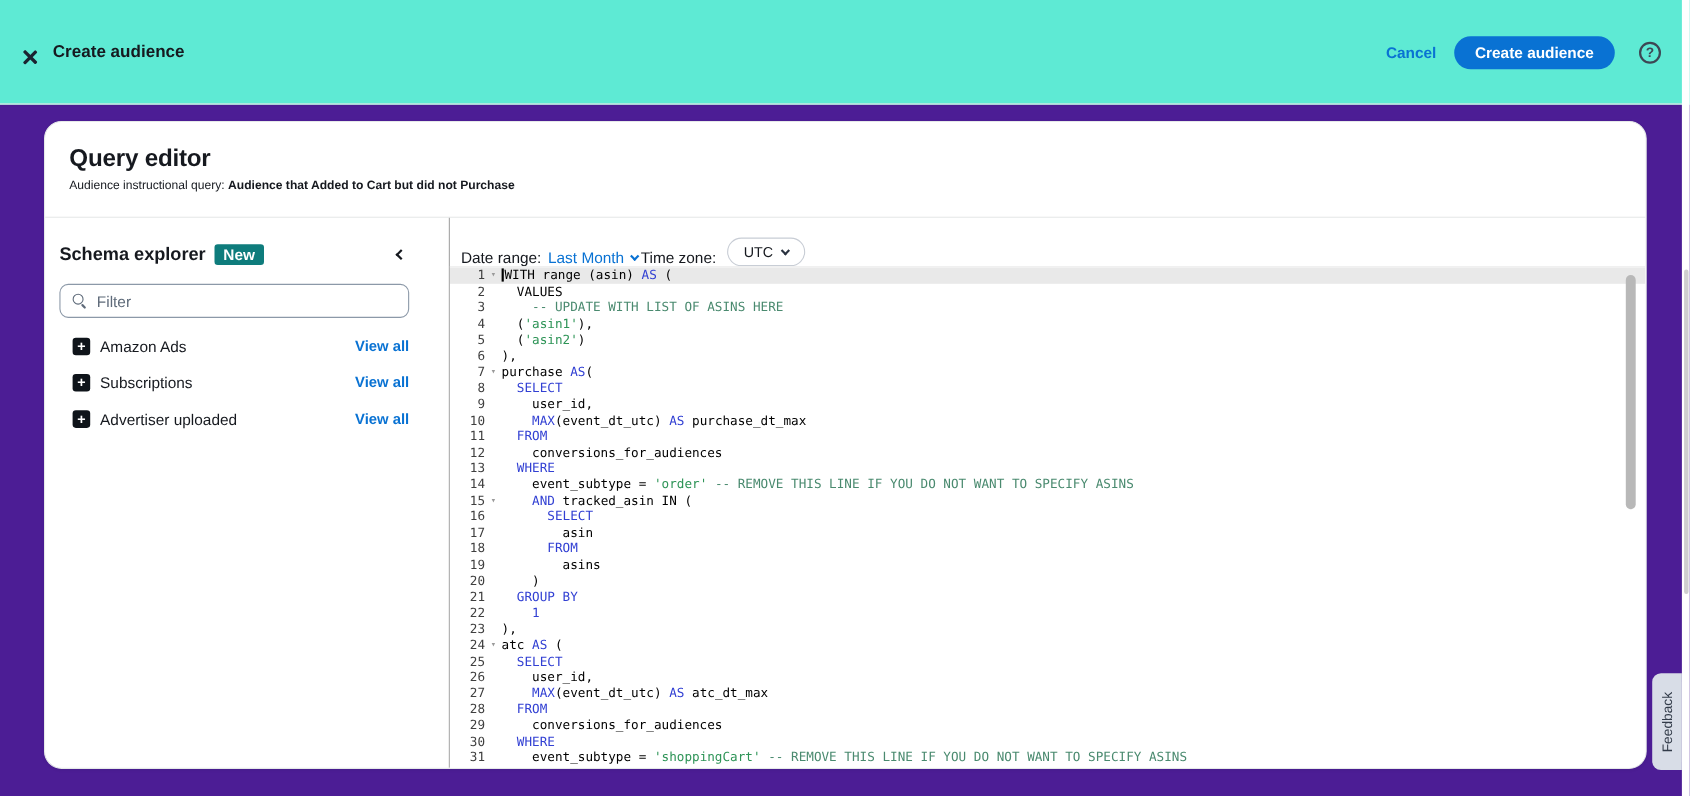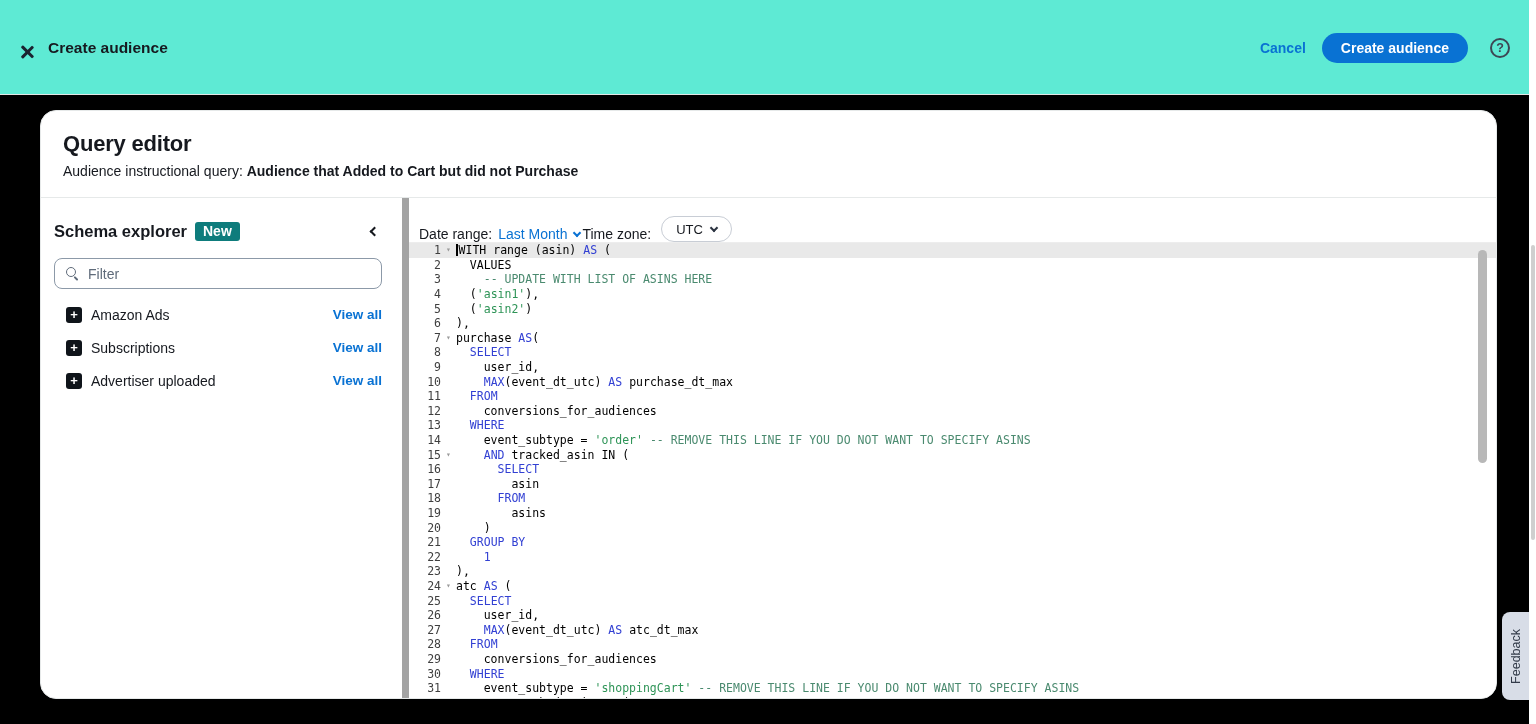--- a/index.html
+++ b/index.html
@@ -19,33 +19,33 @@
   .tb-right { position:absolute; right:26px; top:0; height:95px; display:flex; align-items:center; gap:16px; }
   .cancel { color:#0972d3; font-size:14px; font-weight:600; text-decoration:none; cursor:pointer; margin-right:0;text-align:center; }
   .primary { background:#0972d3; color:#fff; border:none; border-radius:16px; height:30px;
              padding:0 19px; font-size:14px; font-weight:700; cursor:pointer;
              font-family:"Liberation Sans",sans-serif; }
   .help { width:20px; height:20px; border:2px solid #3d4754; border-radius:50%; display:flex;
           align-items:center; justify-content:center; font-size:12.5px; font-weight:700; color:#3d4754;
           cursor:pointer; margin-left:6px; }
 
   
-  .page { position:absolute; left:0; top:95px; width:1536px; height:629px; background:#000000; }
+  .page { position:absolute; left:0; top:95px; width:1536px; height:629px; background:#4c1d95; }
   .card { position:absolute; left:40px; top:15px; width:1457px; height:589px; background:#fff;
           border:1px solid #e6e9e9; border-radius:16px; box-shadow:0 1px 3px rgba(0,28,36,.08);
           overflow:hidden; }
   .card-head { height:86px; padding:20px 22px 0 22px; }
   .card-head h1 { font-size:22px; font-weight:700; letter-spacing:-.2px; }
-  .subtitle { margin-top:6px; font-size:14px; }
+  .subtitle { margin-top:6px; font-size:11px; }
   .subtitle b { font-weight:700; }
   .card-body { position:absolute; left:0; top:86px; right:0; bottom:0; display:flex;
                border-top:1px solid #e6e9e9; }
 
   
-  .schema-panel { width:368px; flex:none; border-right:7px solid #a3a3a3; padding:0 20px 0 13px; }
+  .schema-panel { width:368px; flex:none; border-right:1px solid #a3a3a3; padding:0 36px 0 13px; }
   .se-head { margin-top:24px; display:flex; align-items:center; }
   .se-title { font-size:16.5px; font-weight:700; }
   .badge { margin-left:8px; background:#0e7c7c; color:#fff; font-size:14px; font-weight:700;
            padding:2px 8px 3px 8px; border-radius:3px; line-height:1; }
   .collapse { margin-left:auto; width:18px; height:18px; display:flex; align-items:center;
               justify-content:center; cursor:pointer; }
   .chev-left { width:7px; height:7px; border-left:2.4px solid #16191f; border-bottom:2.4px solid #16191f;
                transform:rotate(45deg); margin-left:3px; }
   .filter-box { margin-top:17px; height:31px; border:1px solid #8c99a8; border-radius:8px;
                 display:flex; align-items:center; padding:0 10px; background:#fff; }

